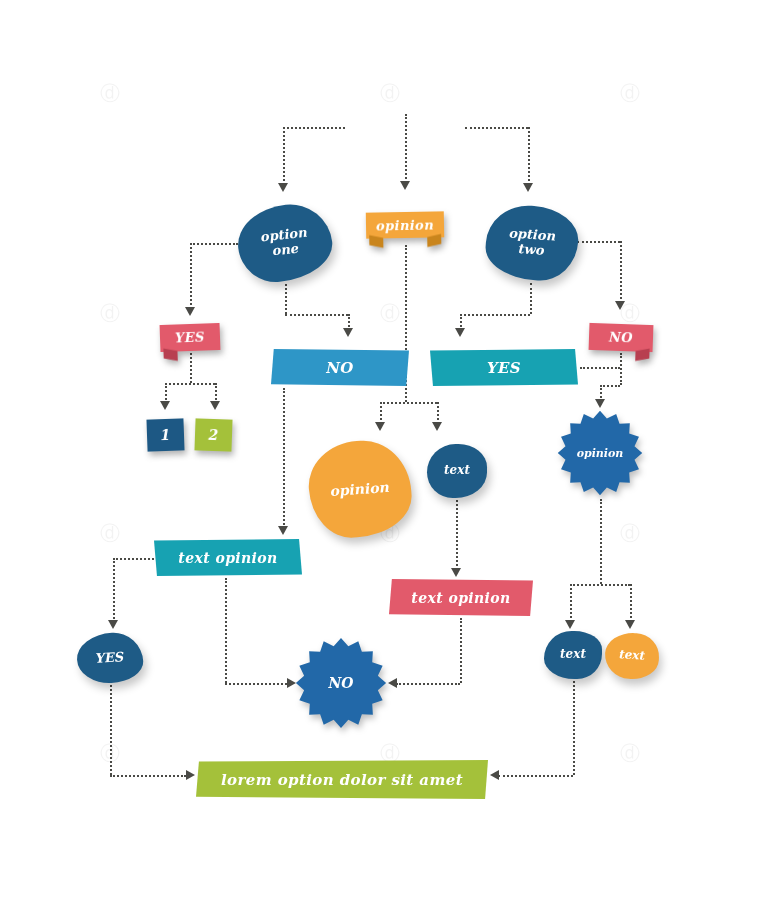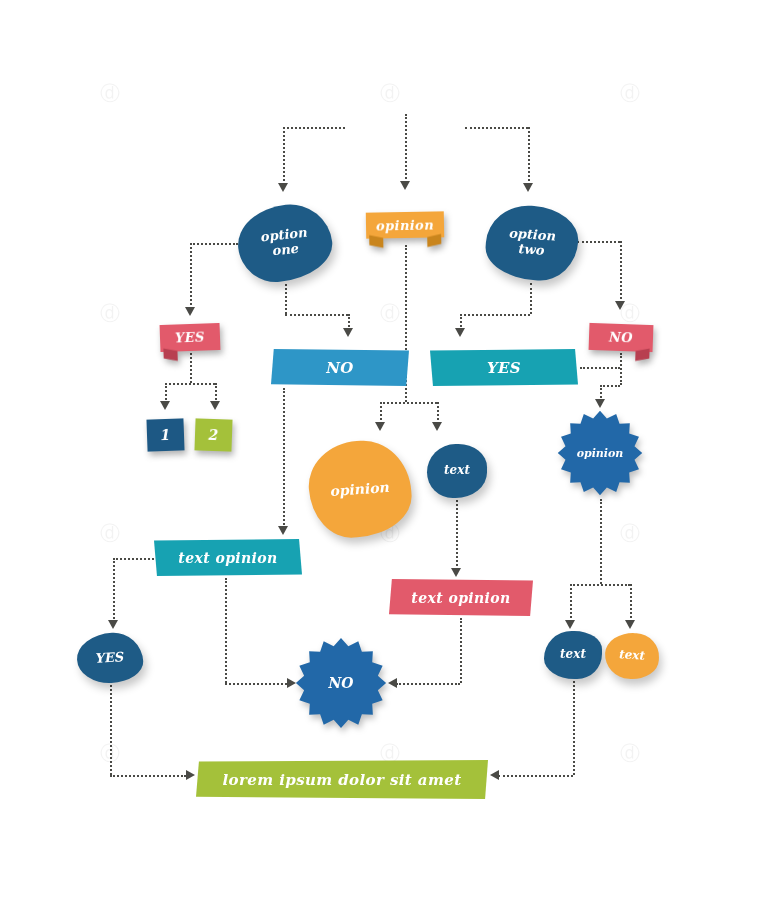--- a/index.html
+++ b/index.html
@@ -222,16 +222,16 @@
     <span>text</span>
   </div>
 
   <div class="blob" style="left:605px;top:633px;width:54px;height:46px;background:#F4A63B;font-size:12px;
        border-radius:55% 45% 52% 48% / 48% 52% 45% 55%;transform:rotate(3deg)">
     <span>text</span>
   </div>
 
   <div class="ribbon" style="left:196px;top:760px;width:292px;height:39px;background:#A4C13A;font-size:15px;
        clip-path:polygon(1% 4%,100% 0,99% 100%,0 94%)">
-    <span>lorem ipsum dolor sit amet</span>
+    <span>lorem option dolor sit amet</span>
   </div>
 
 </div>
 
 </body></html>

